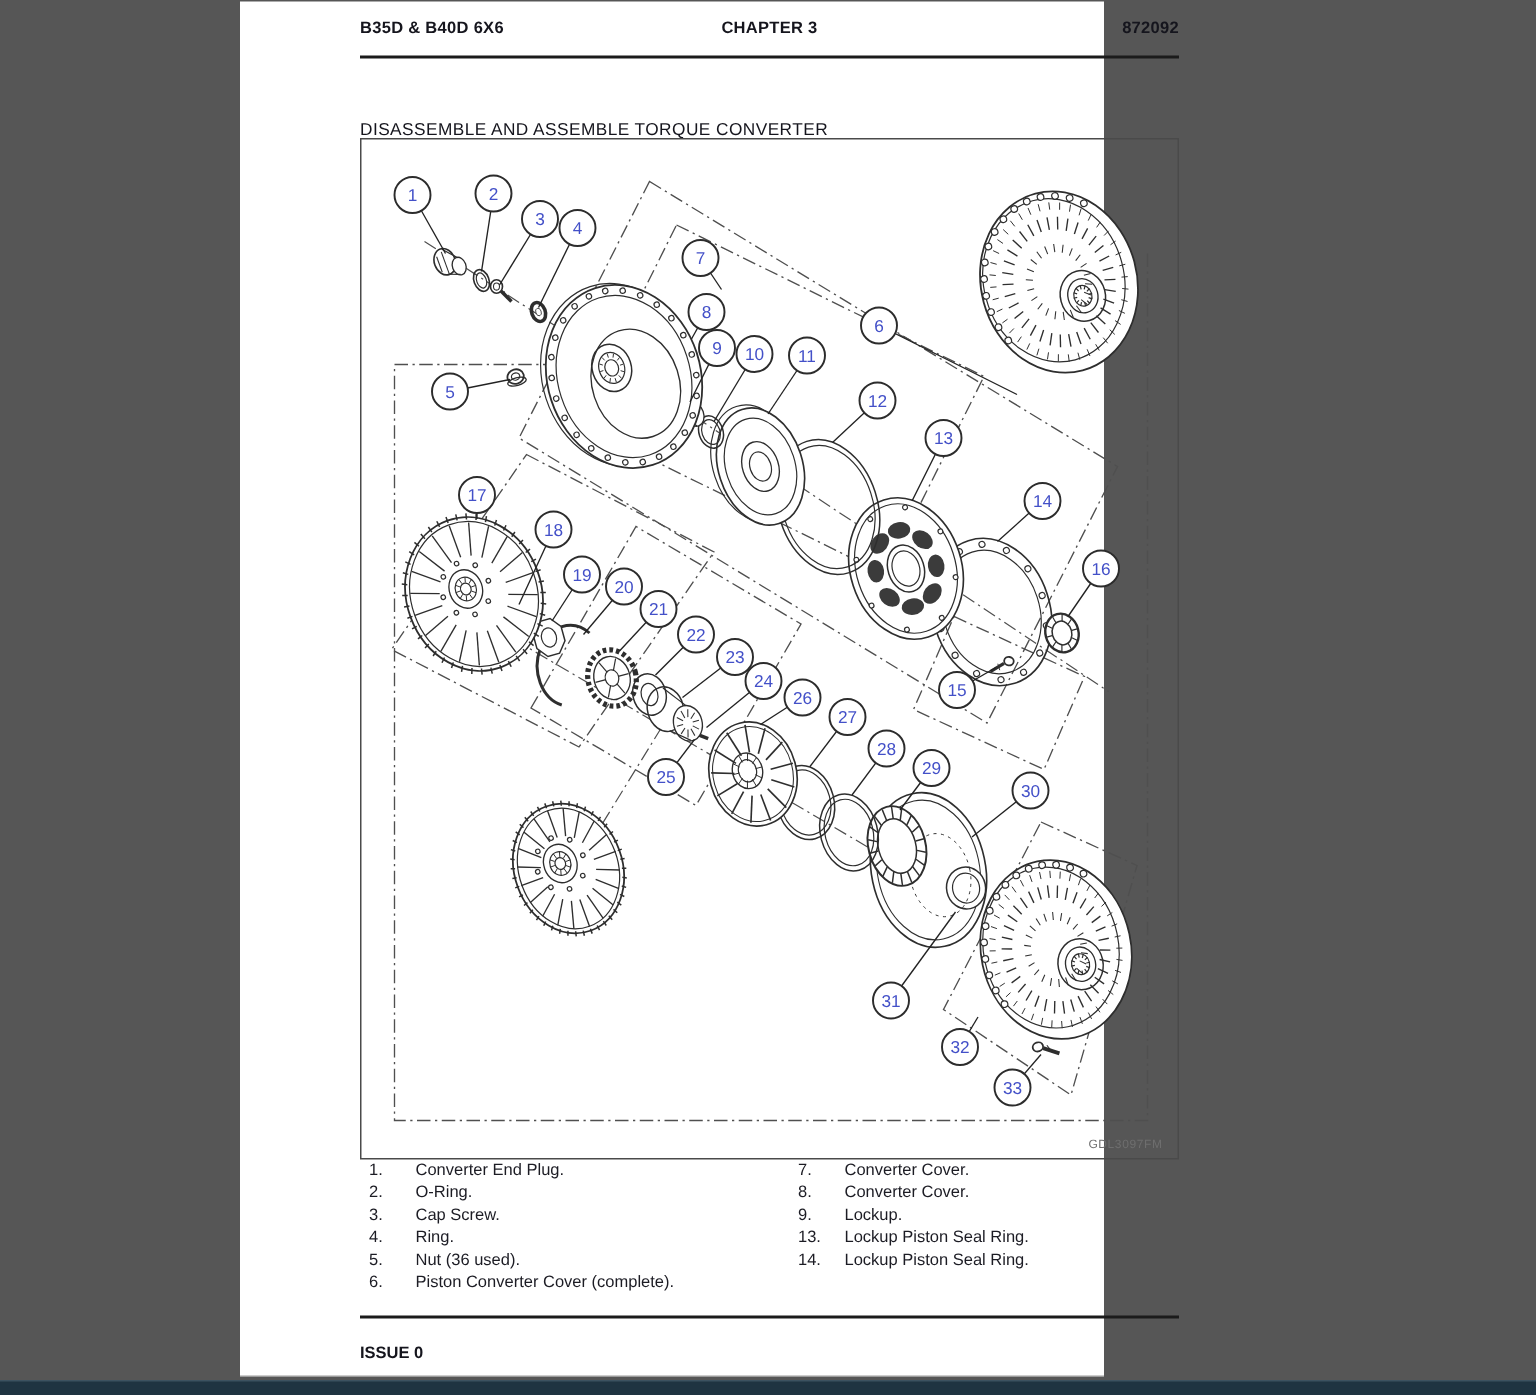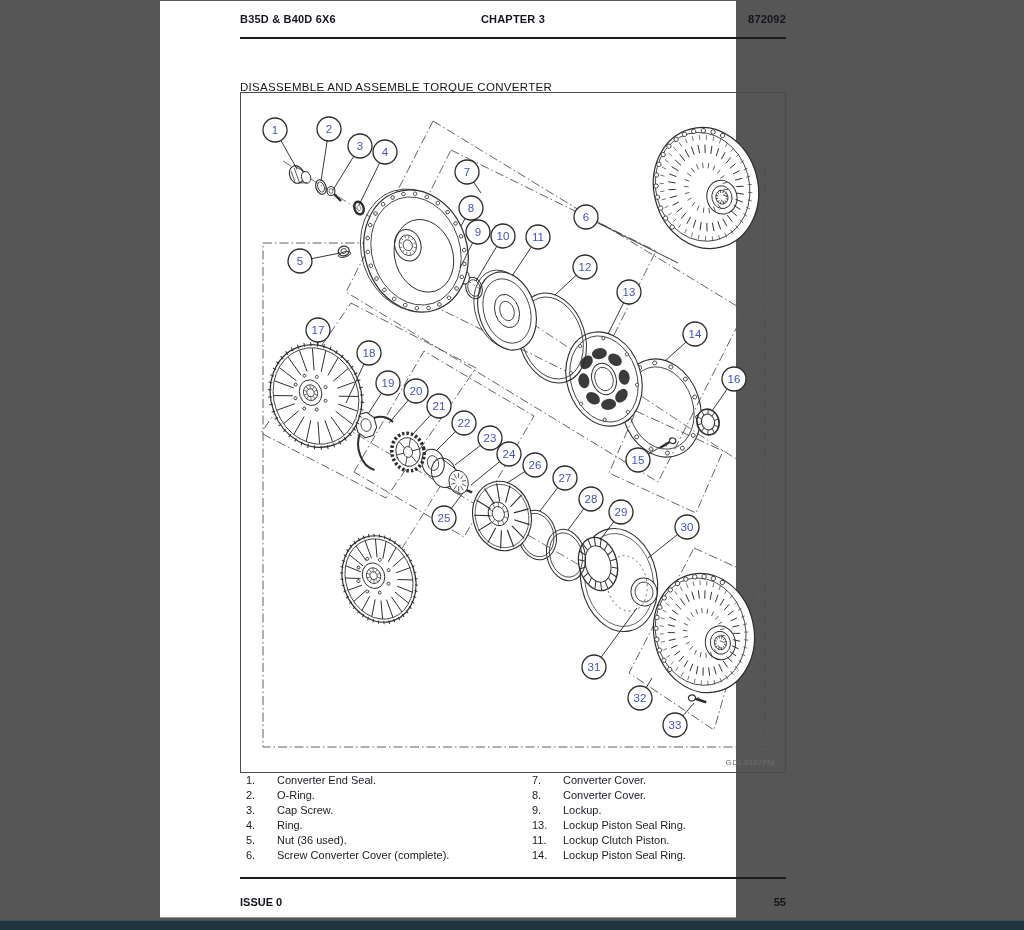--- a/index.html
+++ b/index.html
@@ -936,68 +936,63 @@
           <circle cx="434" cy="632" r="12" fill="#fff" stroke="#2c2c2c" stroke-width="1.3"></circle>
           <text x="434" y="636" text-anchor="middle" font-size="11.5" font-family="&quot;Liberation Sans&quot;, sans-serif" fill="#4350c8">33</text>
         </g>
       </svg>
     <div class="figcode">GDL3097FM</div>
   </div>
 
   <div class="plist pl-left">
     <div class="prow">
         <span class="pnum">1.</span>
-        <span>Converter End Seal.</span>
+        <span>Converter End Plug.</span>
       </div>
     <div class="prow">
         <span class="pnum">2.</span>
         <span>O-Ring.</span>
       </div>
     <div class="prow">
         <span class="pnum">3.</span>
         <span>Cap Screw.</span>
       </div>
     <div class="prow">
         <span class="pnum">4.</span>
         <span>Ring.</span>
       </div>
     <div class="prow">
         <span class="pnum">5.</span>
         <span>Nut (36 used).</span>
       </div>
     <div class="prow">
         <span class="pnum">6.</span>
-        <span>Screw Converter Cover (complete).</span>
+        <span>Piston Converter Cover (complete).</span>
       </div>
   </div>
   <div class="plist pl-right">
     <div class="prow">
         <span class="pnum">7.</span>
         <span>Converter Cover.</span>
       </div>
     <div class="prow">
         <span class="pnum">8.</span>
         <span>Converter Cover.</span>
       </div>
     <div class="prow">
         <span class="pnum">9.</span>
         <span>Lockup.</span>
       </div>
     <div class="prow">
         <span class="pnum">13.</span>
         <span>Lockup Piston Seal Ring.</span>
-      </div>
-    <div class="prow">
-        <span class="pnum">11.</span>
-        <span>Lockup Clutch Piston.</span>
       </div>
     <div class="prow">
         <span class="pnum">14.</span>
         <span>Lockup Piston Seal Ring.</span>
       </div>
   </div>
 
   <div class="rule rule-bottom"></div>
   <div class="fissue">ISSUE 0</div>
-  <div class="fpage">55</div>
 </div>
 
 <div class="taskbar"></div>
 
 </body></html>

